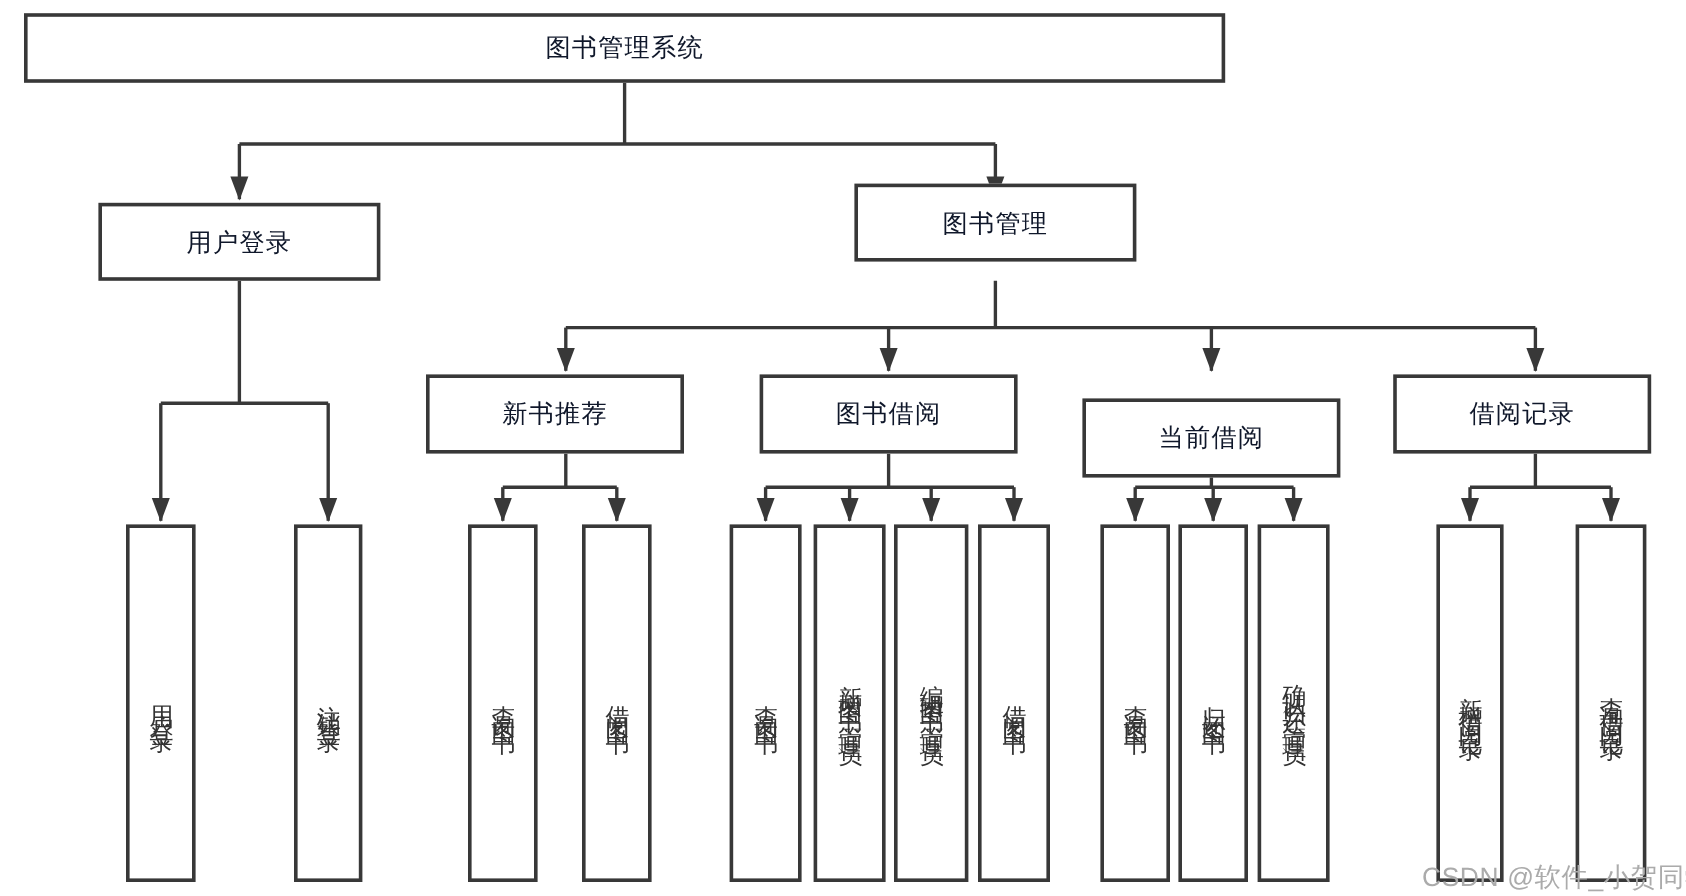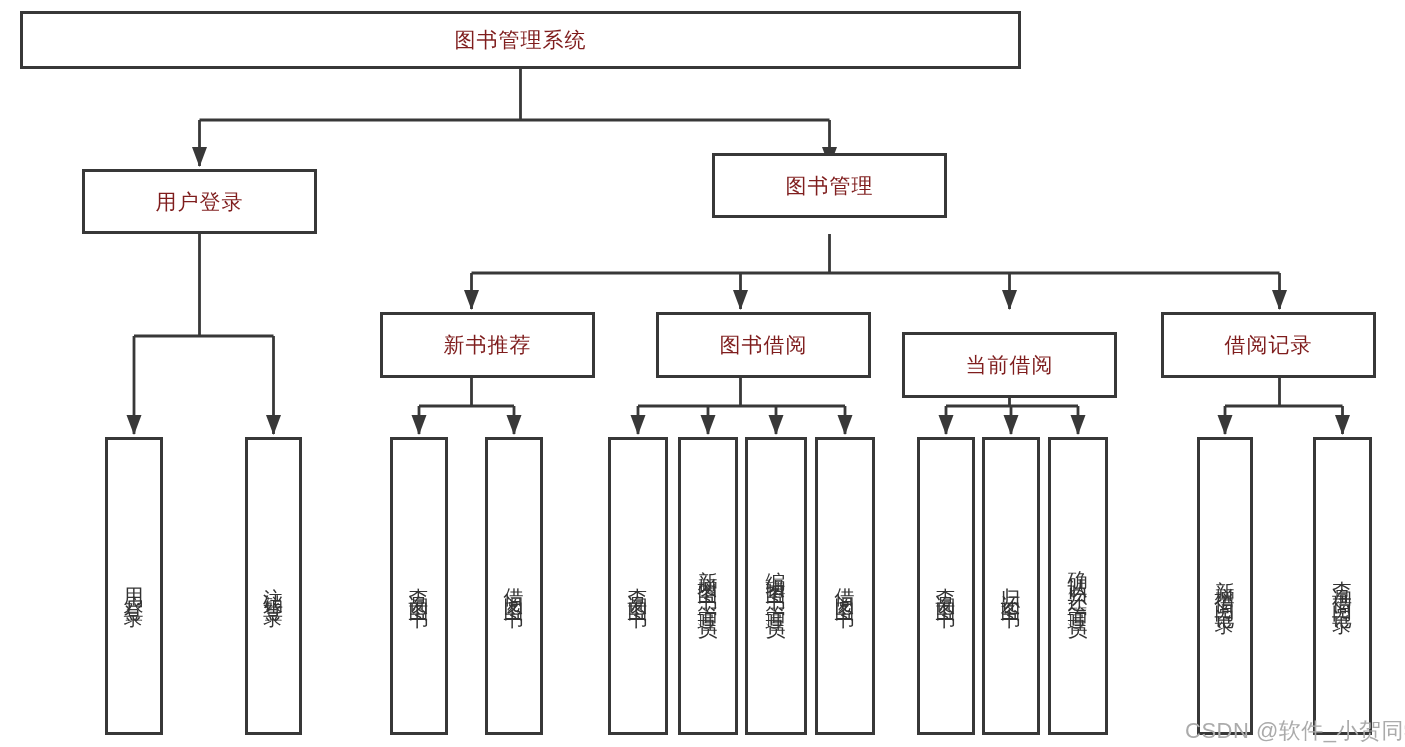--- a/index.html
+++ b/index.html
@@ -4,34 +4,34 @@
 <style>
   html,body{margin:0;padding:0;background:#ffffff;}
   .canvas{
     position:relative;width:1405px;height:747px;background:#ffffff;overflow:hidden;
     font-family:"Liberation Sans","DejaVu Sans",sans-serif;color:#333333;
   }
   .wires{position:absolute;left:0;top:0;width:1405px;height:747px;}
   .hnode{
     position:absolute;box-sizing:border-box;border:3px solid #383838;background:#ffffff;
     display:flex;align-items:center;justify-content:center;
-    font-size:21px;color:#7f1d1d;letter-spacing:1px;z-index:2;
+    font-size:21px;color:#0f172a;letter-spacing:1px;z-index:2;
   }
   .vnode{
     position:absolute;box-sizing:border-box;border:3px solid #383838;background:#ffffff;
     display:flex;align-items:center;justify-content:center;
     font-size:20px;color:#333333;z-index:2;top:437px;height:298px;
   }
   .vnode span{writing-mode:vertical-lr;text-orientation:mixed;letter-spacing:7px;line-height:1;}
   
   .root{left:20px;top:11px;width:1001px;height:58px;}
   .l2a{left:82px;top:169px;width:235px;height:65px;}
   .l2b{left:712px;top:153px;width:235px;height:65px;}
   .l3{top:312px;width:215px;height:66px;}
-  .l3a{left:380px;} .l3b{left:656px;} .l3c{left:902px;margin-top:20px;} .l3d{left:1161px;}
+  .l3a{left:355px;} .l3b{left:633px;} .l3c{left:902px;margin-top:20px;} .l3d{left:1161px;}
   .lf1{left:105px;width:58px;}  .lf2{left:245px;width:57px;}
   .lf3{left:390px;width:58px;}  .lf4{left:485px;width:58px;}
   .lf5{left:608px;width:60px;}  .lf6{left:678px;width:60px;}
   .lf7{left:745px;width:62px;}  .lf8{left:815px;width:60px;}
   .lf9{left:917px;width:58px;}  .lf10{left:982px;width:58px;}
   .lf11{left:1048px;width:60px;}
   .lf12{left:1197px;width:56px;} .lf13{left:1313px;width:59px;}
   .watermark{
     position:absolute;left:1185px;top:716px;z-index:5;
     font-size:22px;color:#ababab;white-space:nowrap;letter-spacing:0.5px;

